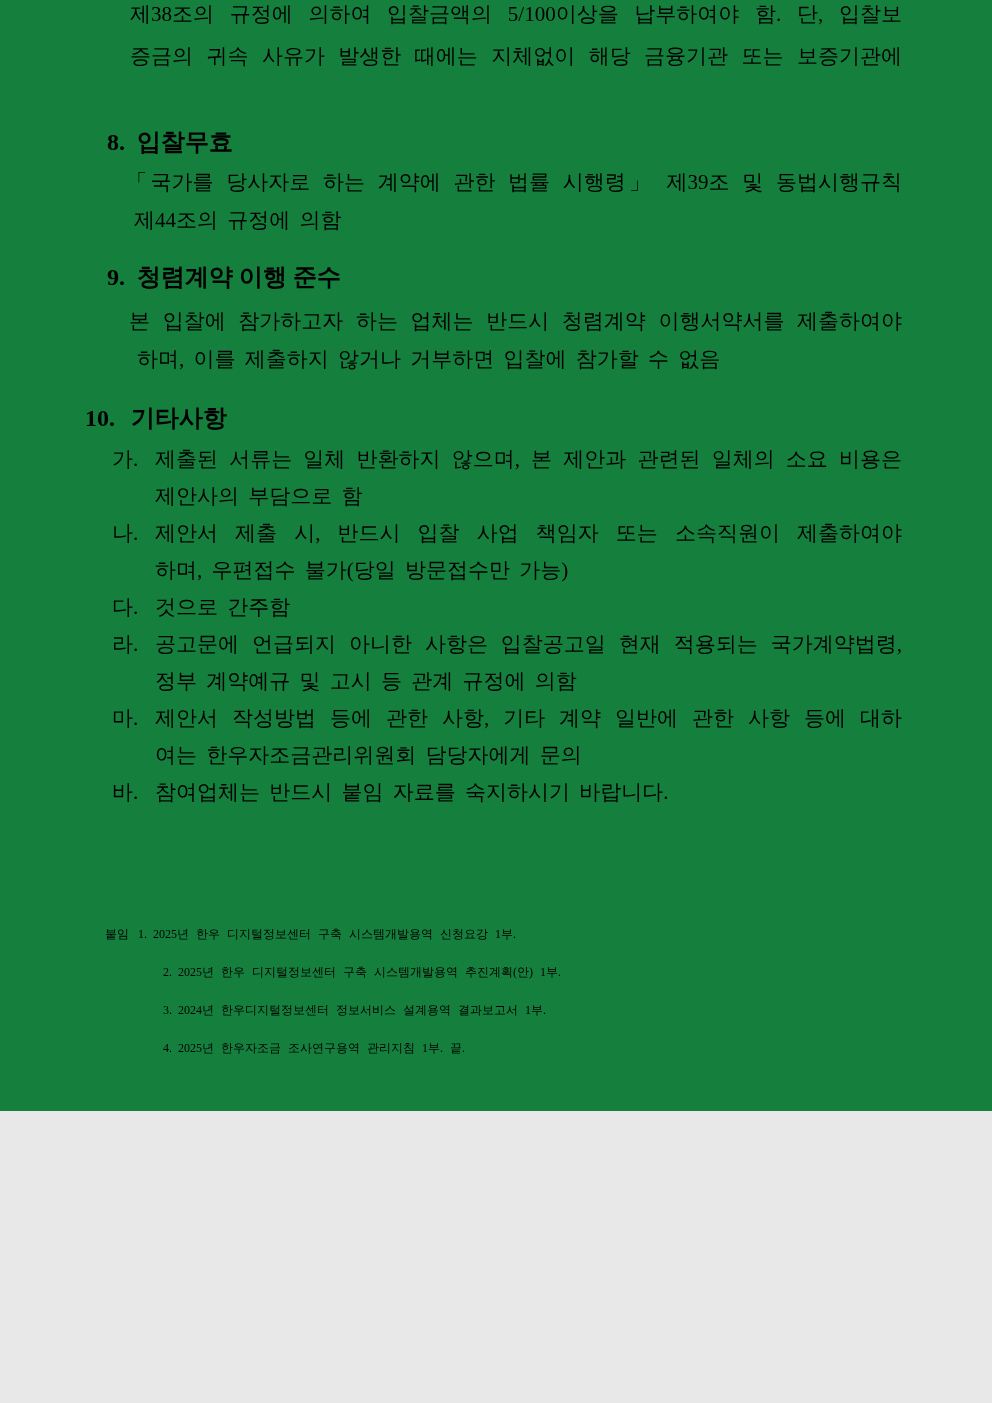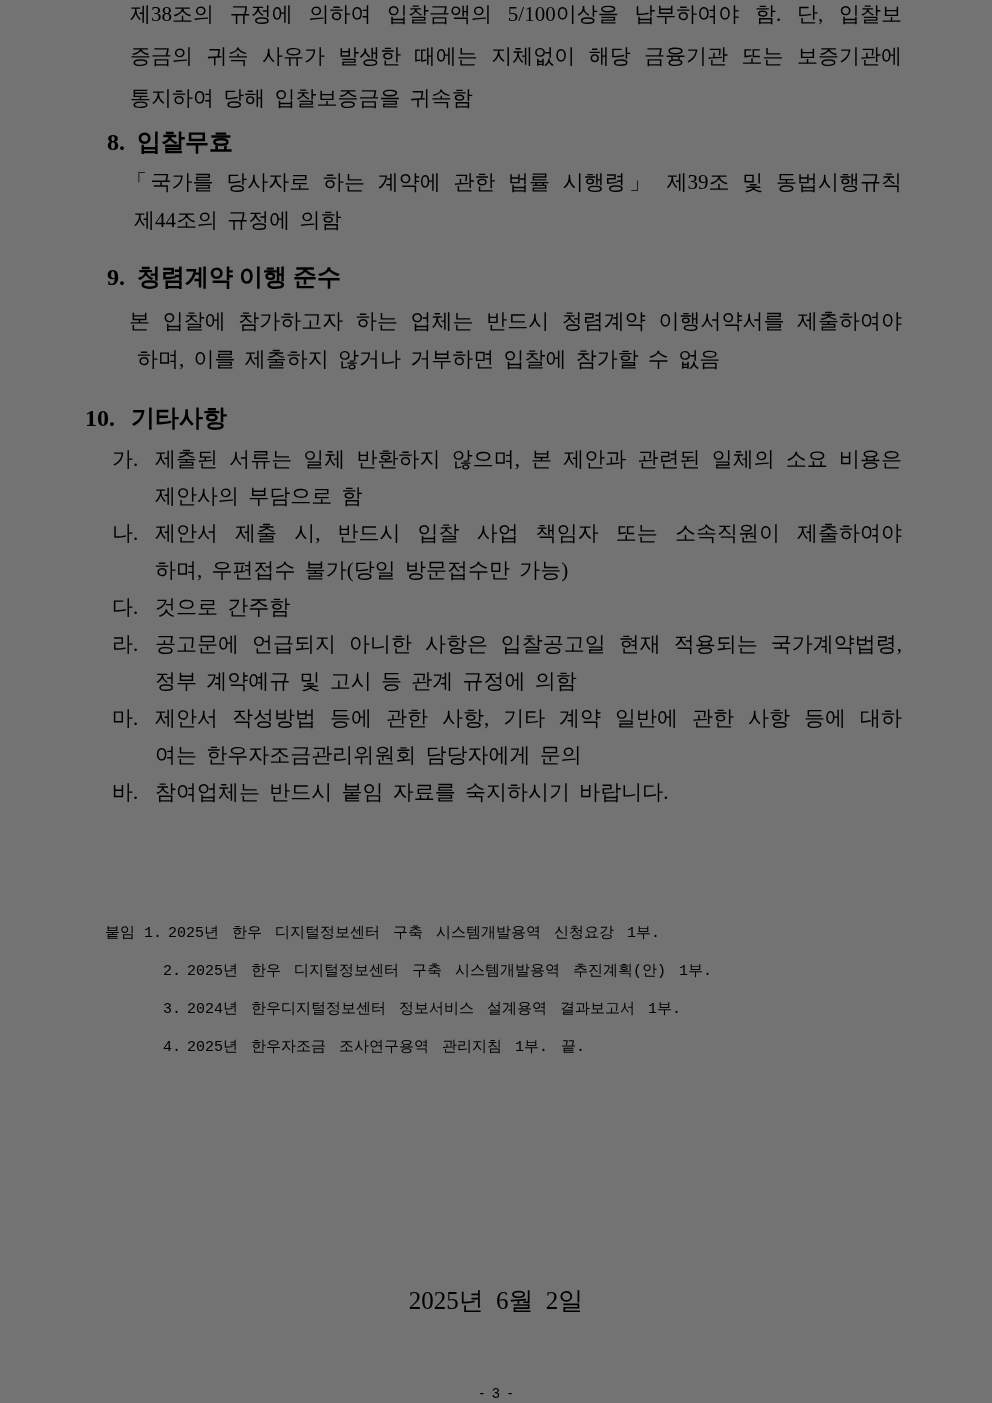--- a/index.html
+++ b/index.html
@@ -1,20 +1,20 @@
 <!DOCTYPE html>
 <html lang="ko"><head>
 <meta charset="utf-8">
 <style>
   html,body{margin:0;padding:0;background:#e8e8e8;}
   .page{
     position:relative;
-    width:992px;height:1403px;
+    width:992px;height:1111px;
     margin:0 auto;
-    background:#737373;
+    background:#15803d;
     color:#000000;
     font-family:"Liberation Serif","DejaVu Serif",serif;
     font-size:21px;
     overflow:hidden;
   }
   .blk{position:absolute;}
   .line{line-height:42px;word-spacing:4px;white-space:normal;}
   .lh38 .line{line-height:38px;}
   .lh37 .line{line-height:37px;}
   
@@ -22,39 +22,38 @@
   
   .heading{font-weight:bold;font-size:24px;line-height:38px;white-space:nowrap;}
   .heading .num{display:inline-block;}
   .heading .t{margin-left:12px;}
   #h10 .t{margin-left:16px;}
   
   .item{position:relative;padding-left:43px;}
   .item .item-num{position:absolute;left:0;top:0;line-height:37px;}
   .indent8{padding-left:8px;}
   
-  .gothic{font-family:Liberation Mono, monospace;font-size:15px;}
+  .gothic{font-family:Liberation Serif, serif;font-size:12px;}
   .attach-first .attach-label{margin-right:9px;}
   .attach-first .attach-num{margin-right:6px;}
   .attach-cont{padding-left:58px;}
   .attach-cont .attach-num{margin-right:6px;}
   .center{left:0;width:992px;text-align:center;}
   #closing .line{line-height:38px;}
   #date-line{font-size:25px;line-height:40px;word-spacing:6px;}
   #footer{font-size:14px;line-height:20px;font-family:"Liberation Sans","DejaVu Sans",sans-serif;word-spacing:4px;}
 </style>
 </head>
 <body>
 
 <div class="page">
 
   <div class="blk" id="para-cont" style="top:-7px;left:130px;width:772px;">
     <div class="line j">제38조의 규정에 의하여 입찰금액의 5/100이상을 납부하여야 함. 단, 입찰보</div>
     <div class="line j">증금의 귀속 사유가 발생한 때에는 지체없이 해당 금융기관 또는 보증기관에</div>
-    <div class="line">통지하여 당해 입찰보증금을 귀속함</div>
   </div>
 
   <div class="blk heading" id="h8" style="top:123px;left:107px;">
     <span class="num">8.</span><span class="t">입찰무효</span>
   </div>
   <div class="blk lh38" id="s8-body" style="top:163px;left:126px;width:776px;">
     <div class="line j">「국가를 당사자로 하는 계약에 관한 법률 시행령」 제39조 및 동법시행규칙</div>
     <div class="line indent8">제44조의 규정에 의함</div>
   </div>
 

